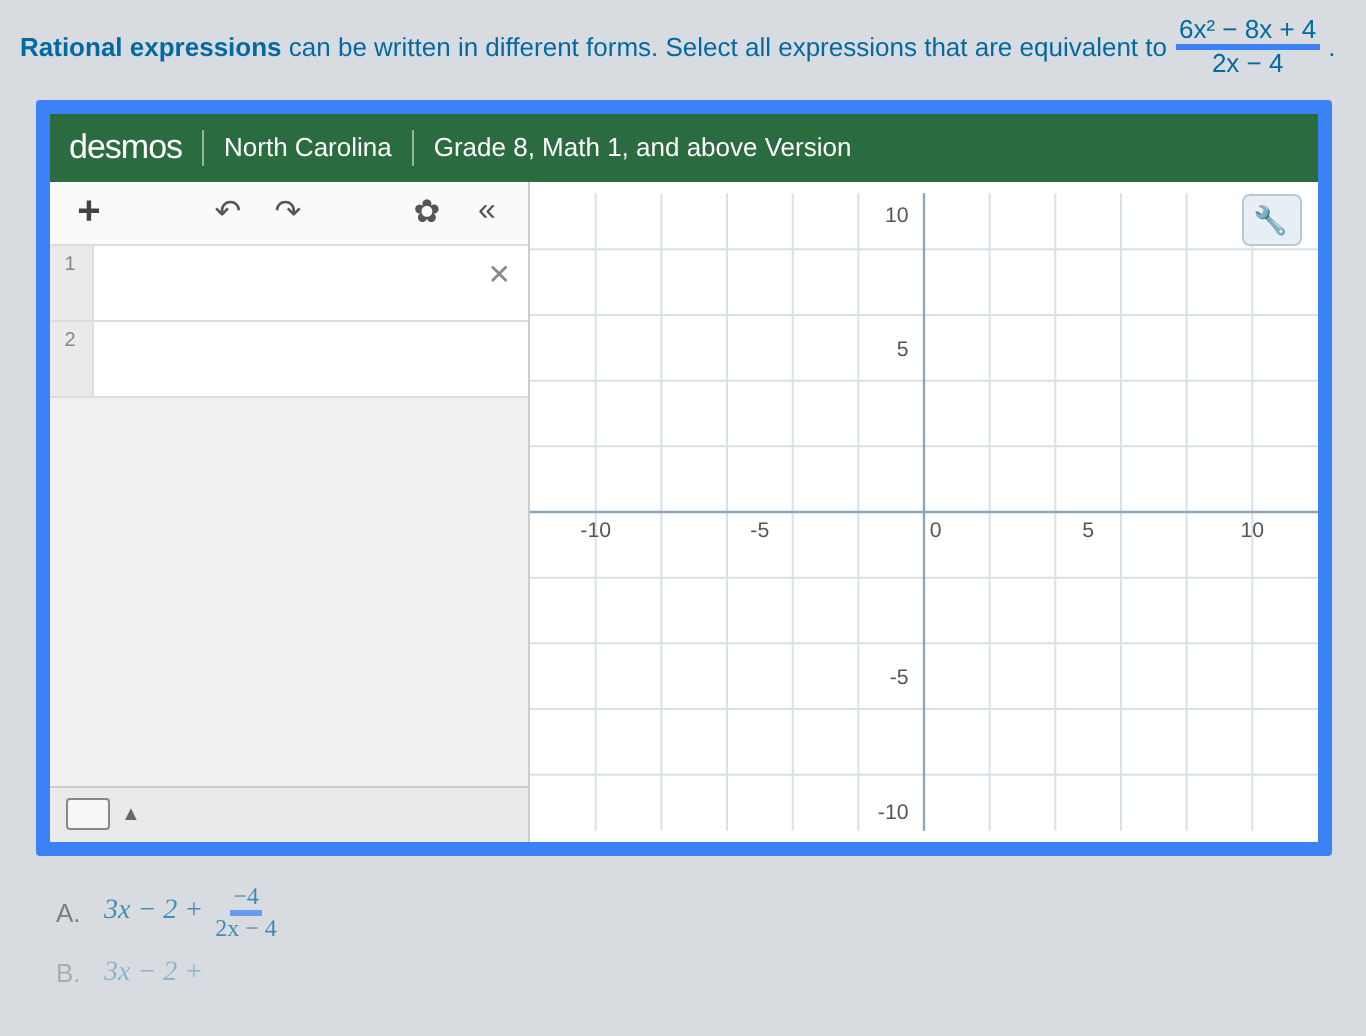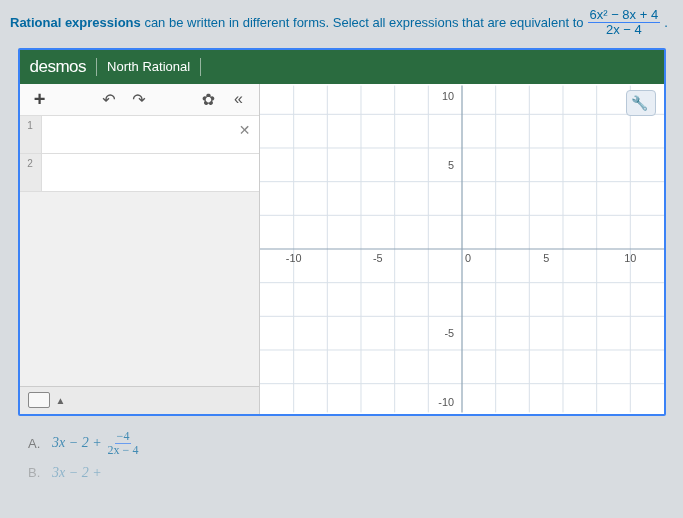--- a/index.html
+++ b/index.html
@@ -21,25 +21,25 @@
     }
     .prompt strong { font-weight: bold; }
     .fraction {
       display: inline-flex;
       flex-direction: column;
       align-items: center;
       font-size: 13px;
       margin: 0 4px;
       line-height: 1.1;
     }
-    .fraction .num { border-bottom: 1px solid #3b82f6; padding: 0 2px; text-align: center; }
+    .fraction .num { border-bottom: 3px solid #3b82f6; padding: 0 2px; text-align: center; }
     .fraction .den { padding: 0 2px; }
     .desmos-wrap {
       background: #fff;
-      border: 2px solid #3b82f6;
+      border: 7px solid #3b82f6;
       border-radius: 2px;
       width: 648px;
       margin: 0 auto;
     }
     .desmos-header {
       background: #2a6b3f;
       color: #fff;
       display: flex;
       align-items: center;
       height: 34px;
@@ -203,22 +203,23 @@
     <span class="num">6x² − 8x + 4</span>
     <span class="den">2x − 4</span>
   </span>
   <span>.</span>
 </div>
 
 <div class="desmos-wrap">
   <div class="desmos-header">
     <span class="desmos-logo">desmos</span>
     <span class="desmos-sep"></span>
-    <span>North Rational</span>
+    <span>North Carolina</span>
     <span class="desmos-sep"></span>
+    <span>Grade 8, Math 1, and above Version</span>
   </div>
   <div class="desmos-body">
     <div class="left-panel">
       <div class="toolbar">
         <div class="tb-btn tb-plus">+</div>
         <div class="tb-spacer"></div>
         <div class="tb-btn">↶</div>
         <div class="tb-btn">↷</div>
         <div class="tb-spacer"></div>
         <div class="tb-btn">✿</div>

